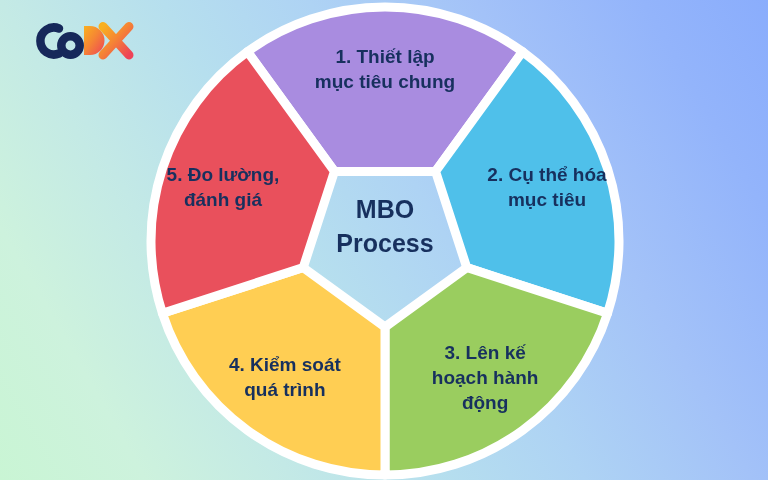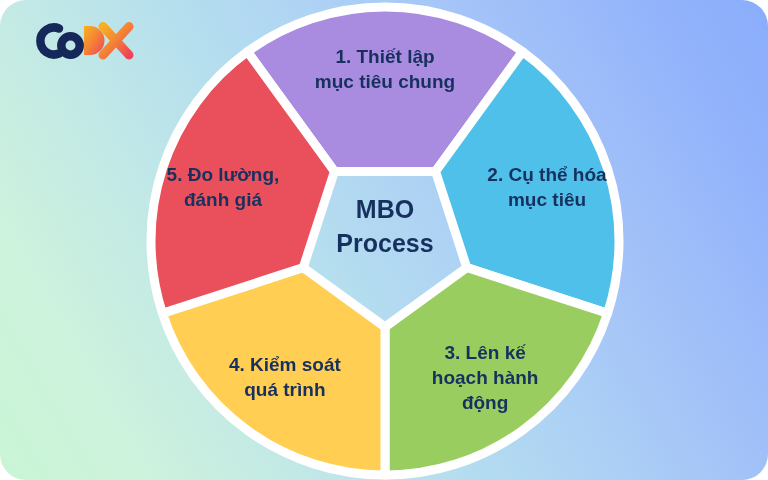--- a/index.html
+++ b/index.html
@@ -19,21 +19,20 @@
     background: linear-gradient(60deg,
         #c9f5d4 0%,
         #cdf2dd 14%,
         #c3e9e6 28%,
         #b6dfee 42%,
         #aed3f4 56%,
         #a3c2f8 72%,
         #93b4fb 88%,
         #8aadfc 100%);
     overflow: hidden;
-    border-radius: 26px;
   }
   
   #logo {
     position: absolute;
     left: 18px;
     top: 14px;
     width: 130px;
     height: 48px;
   }
   

